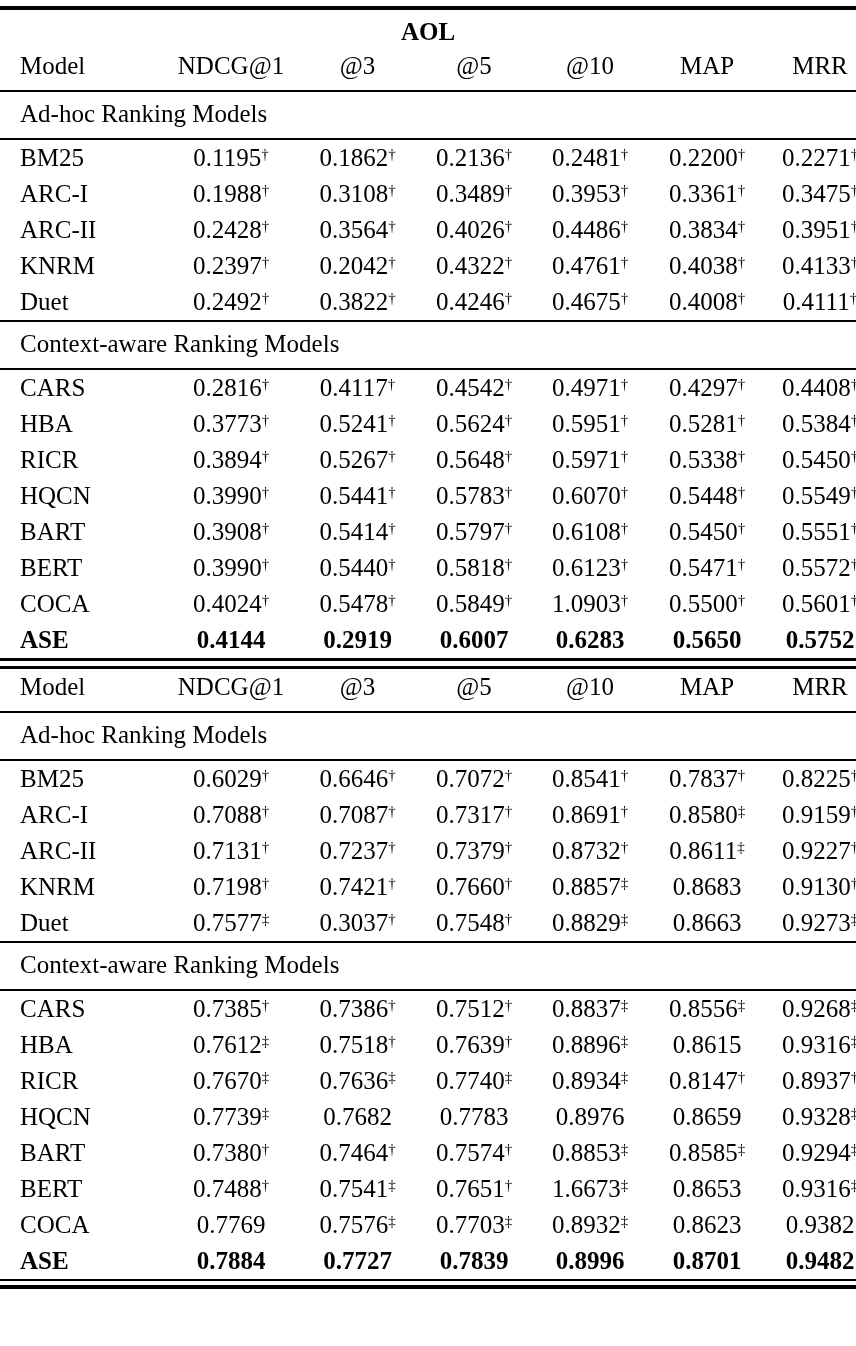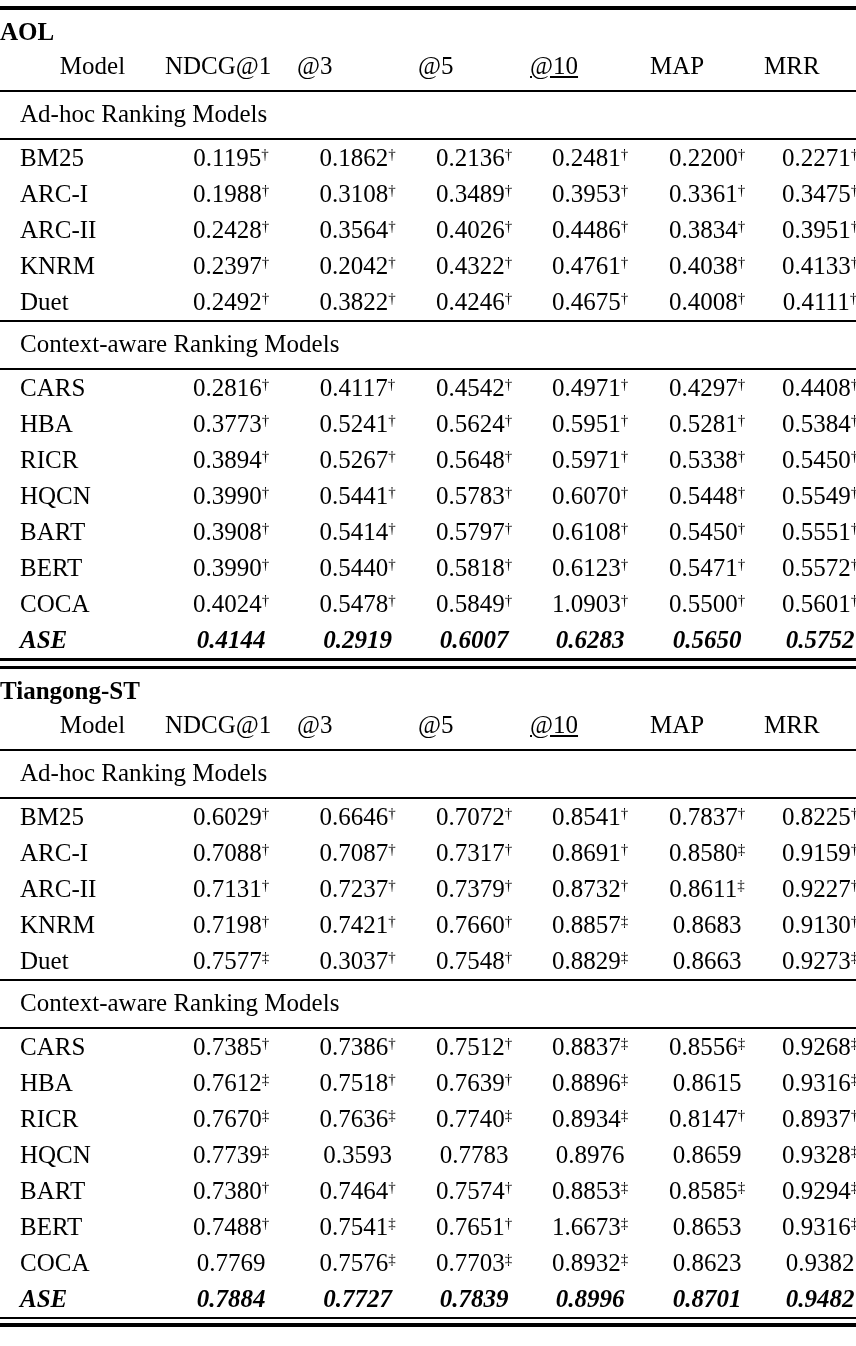--- a/index.html
+++ b/index.html
@@ -12,63 +12,64 @@
   #doc {
     width: 856px;
     min-height: 1346px;
     box-sizing: border-box;
     padding-top: 6px;
   }
   .tblock { width: 856px; }
   #tables-root > .tblock:first-child { border-top: 4px solid #000; }
   .dataset-title {
     font-weight: 700;
+    text-align: center;
     font-size: 25px;
     padding: 8px 0 2px 0;
   }
   table.results {
     border-collapse: collapse;
     table-layout: fixed;
     width: 856px;
     font-size: 25px;
   }
   table.results th:nth-child(1) { width: 145px; }
   table.results th:nth-child(2) { width: 132px; }
   table.results th:nth-child(3) { width: 121px; }
   table.results th:nth-child(4) { width: 112px; }
-  table.results th:nth-child(5) { width: 120px; text-decoration: underline; }
+  table.results th:nth-child(5) { width: 120px; }
   table.results th:nth-child(6) { width: 114px; font-family: Liberation Serif, serif; }
   table.results th:nth-child(7) { width: 112px; }
   thead th {
     font-weight: 400;
     font-size: 25px;
-    text-align: left;
+    text-align: center;
     padding: 4px 0 10px 0;
     border-bottom: 2px solid #000;
     white-space: nowrap;
   }
-  thead th.model-col { text-align: center; padding-left: 20px; }
+  thead th.model-col { text-align: left; padding-left: 20px; }
   tr.section-row td {
     border-top: 2px solid #000;
     border-bottom: 2px solid #000;
     text-align: left;
     font-size: 25px;
     padding: 8px 0 10px 20px;
   }
   tbody td.num {
     text-align: center;
     padding: 4px 0;
     white-space: nowrap;
   }
   tbody td.model-col {
     text-align: left;
     padding: 4px 0 4px 20px;
     white-space: nowrap;
   }
-  tr.best td { font-weight: 700; font-style: italic; }
+  tr.best td { font-weight: 700; }
   sup.mark {
     font-size: 15px;
     line-height: 0;
     vertical-align: 7px;
     letter-spacing: 0;
   }
   .double-rule {
     height: 5px;
     border-top: 3px solid #000;
     border-bottom: 3px solid #000;
@@ -221,21 +222,20 @@
               <td class="num"><span class="val">0.6007</span></td>
               <td class="num"><span class="val">0.6283</span></td>
               <td class="num"><span class="val">0.5650</span></td>
               <td class="num"><span class="val">0.5752</span></td>
             </tr>
           </tbody>
         </table>
       </div>
       <div class="double-rule"></div>
       <div class="tblock">
-        <div class="dataset-title">Tiangong-ST</div>
         <table class="results">
           <thead>
             <tr class="head-row">
               <th class="model-col">Model</th>
               <th class="num">NDCG@1</th>
               <th class="num">@3</th>
               <th class="num">@5</th>
               <th class="num">@10</th>
               <th class="num">MAP</th>
               <th class="num">MRR</th>
@@ -316,21 +316,21 @@
               <td class="num"><span class="val">0.7670</span><sup class="mark">‡</sup></td>
               <td class="num"><span class="val">0.7636</span><sup class="mark">‡</sup></td>
               <td class="num"><span class="val">0.7740</span><sup class="mark">‡</sup></td>
               <td class="num"><span class="val">0.8934</span><sup class="mark">‡</sup></td>
               <td class="num"><span class="val">0.8147</span><sup class="mark">†</sup></td>
               <td class="num"><span class="val">0.8937</span><sup class="mark">†</sup></td>
             </tr>
             <tr class="data-row">
               <td class="model-col">HQCN</td>
               <td class="num"><span class="val">0.7739</span><sup class="mark">‡</sup></td>
-              <td class="num"><span class="val">0.3593</span></td>
+              <td class="num"><span class="val">0.7682</span></td>
               <td class="num"><span class="val">0.7783</span></td>
               <td class="num"><span class="val">0.8976</span></td>
               <td class="num"><span class="val">0.8659</span></td>
               <td class="num"><span class="val">0.9328</span><sup class="mark">‡</sup></td>
             </tr>
             <tr class="data-row">
               <td class="model-col">BART</td>
               <td class="num"><span class="val">0.7380</span><sup class="mark">†</sup></td>
               <td class="num"><span class="val">0.7464</span><sup class="mark">†</sup></td>
               <td class="num"><span class="val">0.7574</span><sup class="mark">†</sup></td>

